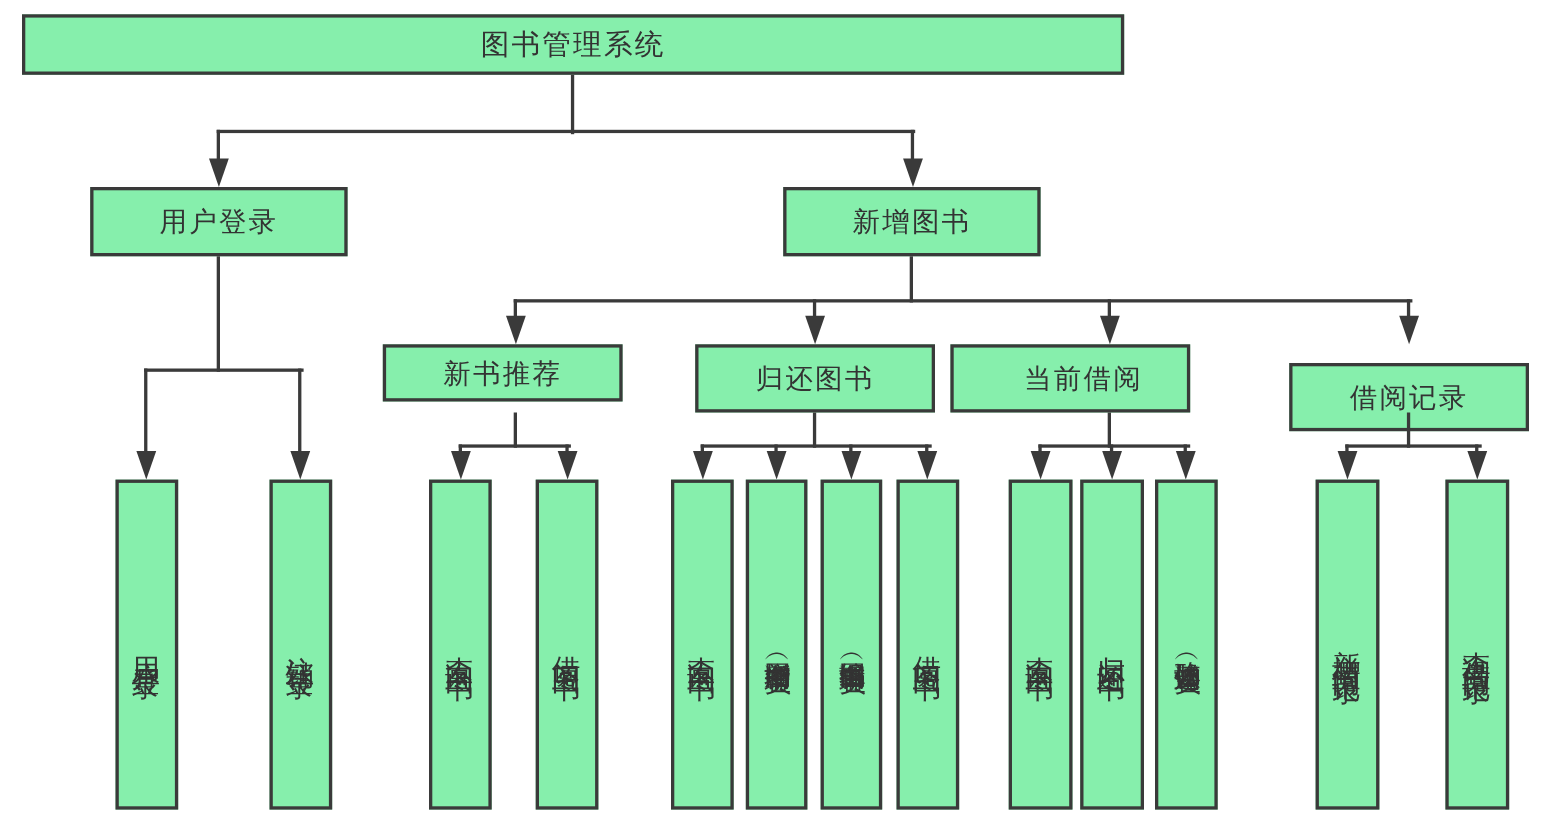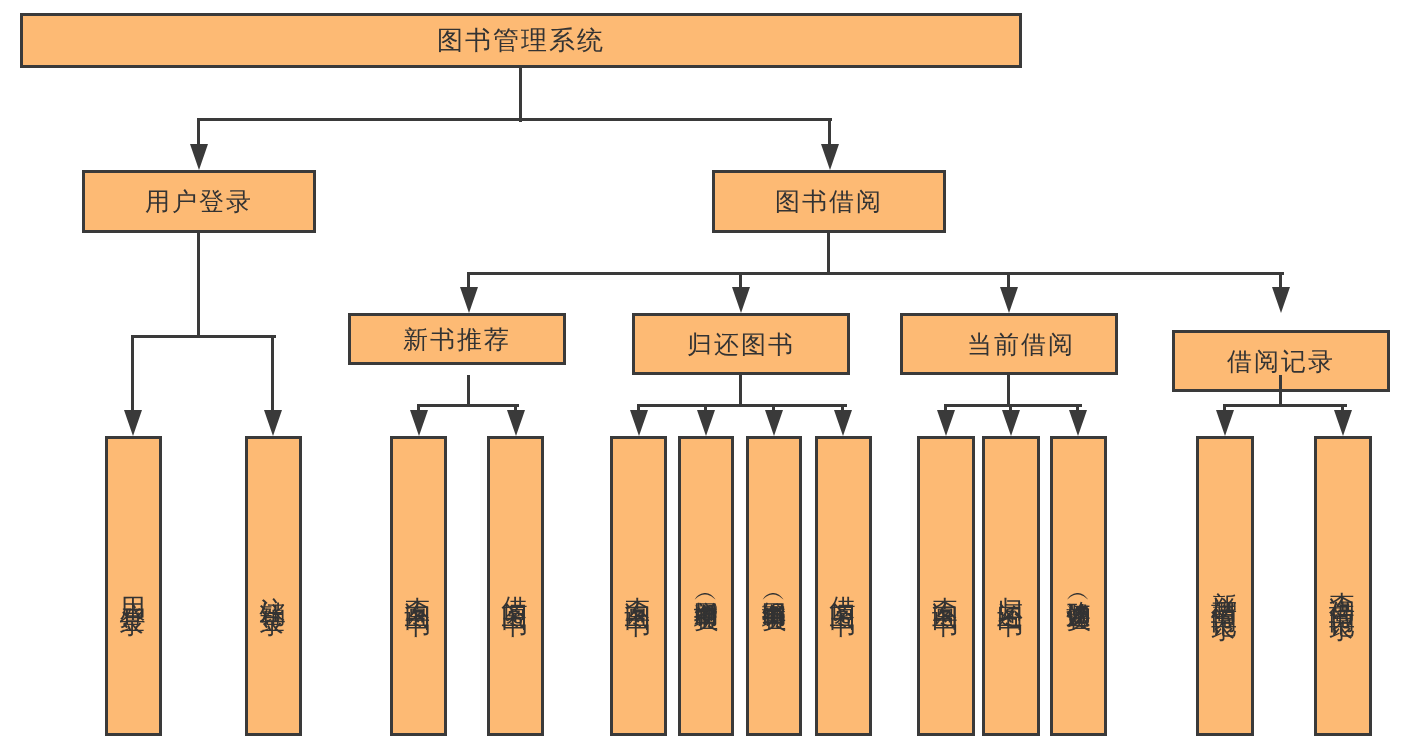--- a/index.html
+++ b/index.html
@@ -7,21 +7,21 @@
     position: relative;
     width: 1405px;
     height: 747px;
     background: #ffffff;
     overflow: hidden;
     font-family: "Liberation Sans", sans-serif;
     color: #333333;
   }
   .box {
     position: absolute;
-    background: #fdba74;
+    background: #86efac;
     border: 3px solid #3a3a3a;
     box-sizing: border-box;
     display: flex;
     align-items: center;
     justify-content: center;
   }
   .hbox {
     font-size: 25px;
     letter-spacing: 2px;
     white-space: nowrap;
@@ -75,21 +75,21 @@
   <div class="box hbox root-box" style="left:20px; top:13px; width:1002px; height:55px;">图书管理系统</div>
 
   <div class="vline" style="left:519px; top:68px; height:54px;"></div>
   <div class="hline" style="left:197px; top:118px; width:635px;"></div>
   <div class="vline" style="left:197px; top:118px; height:28px;"></div>
   <div class="arrow" style="left:190px; top:144px;"></div>
   <div class="vline" style="left:828px; top:118px; height:28px;"></div>
   <div class="arrow" style="left:821px; top:144px;"></div>
 
   <div class="box hbox" style="left:82px; top:170px; width:234px; height:63px;">用户登录</div>
-  <div class="box hbox" style="left:712px; top:170px; width:234px; height:63px;">图书借阅</div>
+  <div class="box hbox" style="left:712px; top:170px; width:234px; height:63px;">新增图书</div>
 
   <div class="vline" style="left:197px; top:233px; height:105px;"></div>
   <div class="hline" style="left:131px; top:335px; width:145px;"></div>
   <div class="vline" style="left:131px; top:335px; height:77px;"></div>
   <div class="arrow" style="left:124px; top:410px;"></div>
   <div class="vline" style="left:271px; top:335px; height:77px;"></div>
   <div class="arrow" style="left:264px; top:410px;"></div>
 
   <div class="vline" style="left:827px; top:233px; height:42px;"></div>
   <div class="hline" style="left:467px; top:272px; width:817px;"></div>
@@ -97,21 +97,21 @@
   <div class="arrow" style="left:460px; top:287px;"></div>
   <div class="vline" style="left:739px; top:272px; height:18px;"></div>
   <div class="arrow" style="left:732px; top:287px;"></div>
   <div class="vline" style="left:1007px; top:272px; height:18px;"></div>
   <div class="arrow" style="left:1000px; top:287px;"></div>
   <div class="vline" style="left:1279px; top:272px; height:18px;"></div>
   <div class="arrow" style="left:1272px; top:287px;"></div>
 
   <div class="box hbox" style="left:348px; top:313px; width:218px; height:52px;">新书推荐</div>
   <div class="box hbox" style="left:632px; top:313px; width:218px; height:62px;">归还图书</div>
-  <div class="box hbox" style="left:900px; top:313px; width:218px; height:62px;padding-left:24px;">当前借阅</div>
+  <div class="box hbox" style="left:864px; top:313px; width:218px; height:62px;padding-left:24px;">当前借阅</div>
   <div class="box hbox" style="left:1172px; top:330px; width:218px; height:62px;">借阅记录</div>
 
   <div class="vline" style="left:467px; top:375px; height:32px;"></div>
   <div class="hline" style="left:417px; top:404px; width:102px;"></div>
   <div class="vline" style="left:417px; top:404px; height:10px;"></div>
   <div class="arrow" style="left:410px; top:410px;"></div>
   <div class="vline" style="left:514px; top:404px; height:10px;"></div>
   <div class="arrow" style="left:507px; top:410px;"></div>
 
   <div class="vline" style="left:739px; top:375px; height:32px;"></div>

